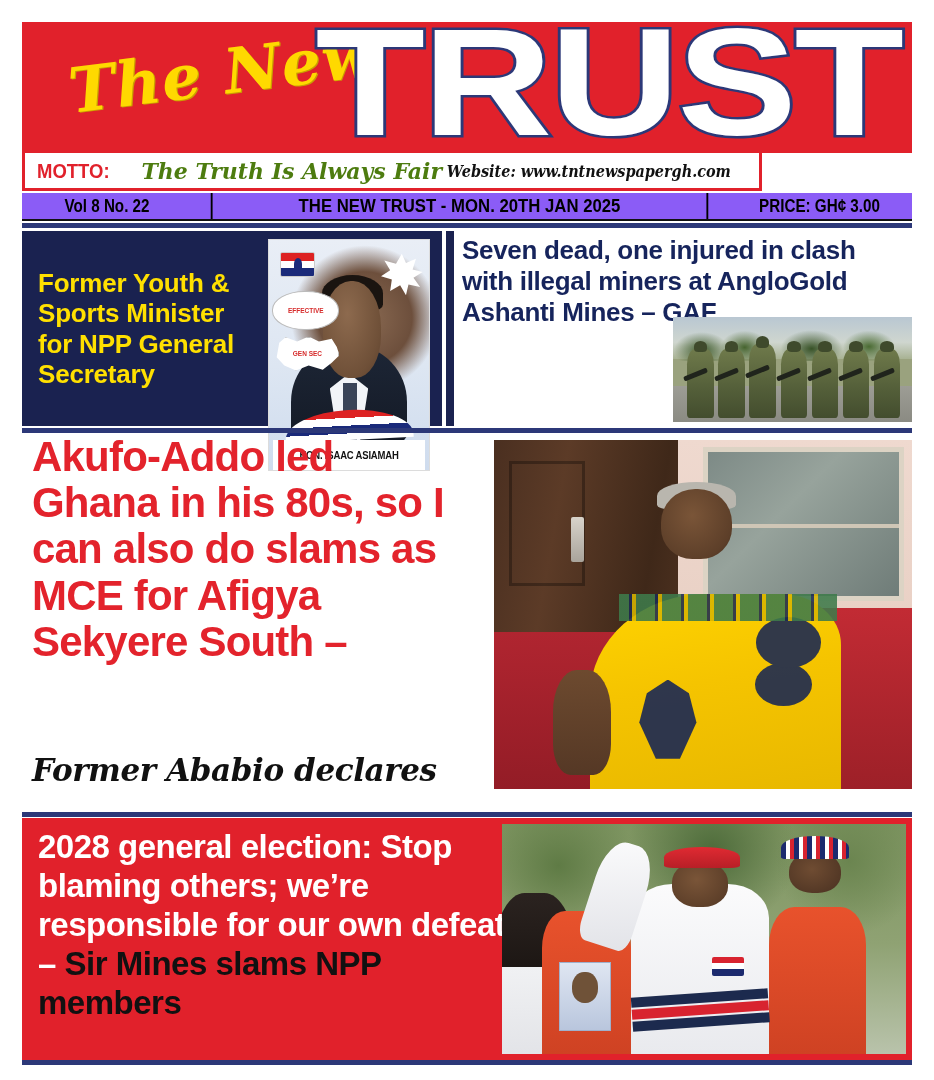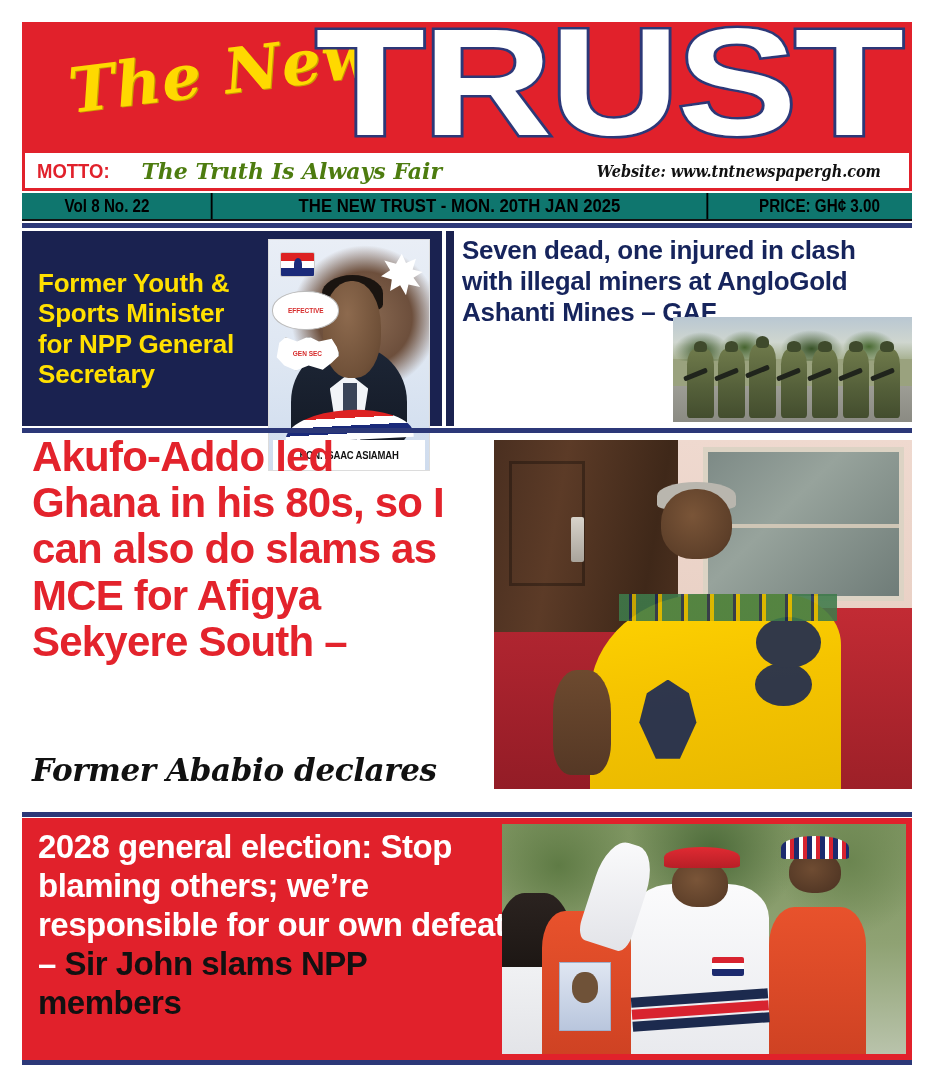--- a/index.html
+++ b/index.html
@@ -33,21 +33,21 @@
     color:#ffffff;
     letter-spacing:-2px;
     -webkit-text-stroke:5px #2c3878;
     paint-order:stroke fill;
     white-space:nowrap;
     transform:scaleX(1.18); transform-origin:right top;
   }
 
   
   .motto-bar{
-    position:absolute; left:22px; top:153px; width:890px; height:38px;
+    position:absolute; left:22px; top:153px; width:740px; height:38px;
     background:#ffffff; border:3px solid #e1212b; border-top:none;
     display:flex; align-items:center;
   }
   .motto-label{
     font-family:"Liberation Sans", sans-serif;
     font-weight:700; font-size:21px; color:#e1212b;
     letter-spacing:0px; margin-left:12px;
     transform:scaleX(0.88); transform-origin:left center;
   }
   .motto-text{
@@ -57,21 +57,21 @@
   }
   .motto-website{
     position:absolute; right:12px; top:50%; transform:translateY(-50%) scaleX(0.9);
     font-family:"DejaVu Serif", serif; font-style:italic; font-weight:700;
     font-size:16px; color:#111; white-space:nowrap;
   }
 
   
   .dateline{
     position:absolute; left:22px; top:193px; width:890px; height:28px;
-    background:#0f766e; display:flex; align-items:center;
+    background:#8b5cf6; display:flex; align-items:center;
     border-bottom:2px solid #111;
   }
   .dl-vol, .dl-price{
     font-family:"Liberation Sans", sans-serif;
     font-weight:700; font-size:19px; color:#000;
     transform:scaleX(0.8); transform-origin:center;
     white-space:nowrap;
   }
   .dl-vol{ width:170px; text-align:center; }
   .dl-price{ width:185px; text-align:center; }
@@ -478,21 +478,21 @@
       <div class="cp-head"></div>
       <div class="cp-cloth"></div>
       <div class="cp-band"></div>
       <div class="cp-arm"></div>
     </div>
   </div>
 
   <div class="rule-navy" style="top:812px;height:5px;"></div>
 
   <div class="bottom-sec">
-    <div class="bs-head"><span>2028 general election: Stop blaming others; we’re responsible for our own defeat – </span><span class="bs-dark">Sir John slams NPP members</span></div>
+    <div class="bs-head"><span>2028 general election: Stop blaming others; we’re responsible for our own defeat – </span><span class="bs-dark">Sir Mines slams NPP members</span></div>
     <div class="rally-photo">
       <div class="rl-bg"></div>
       <div class="rl-left-girl"></div>
       <div class="rl-left-orange"></div>
       <div class="rl-poster"></div>
       <div class="rl-right-orange"></div>
       <div class="rl-right-head"></div>
       <div class="rl-right-hat"></div>
       <div class="rl-person rl-main"></div>
       <div class="rl-arm"></div>

